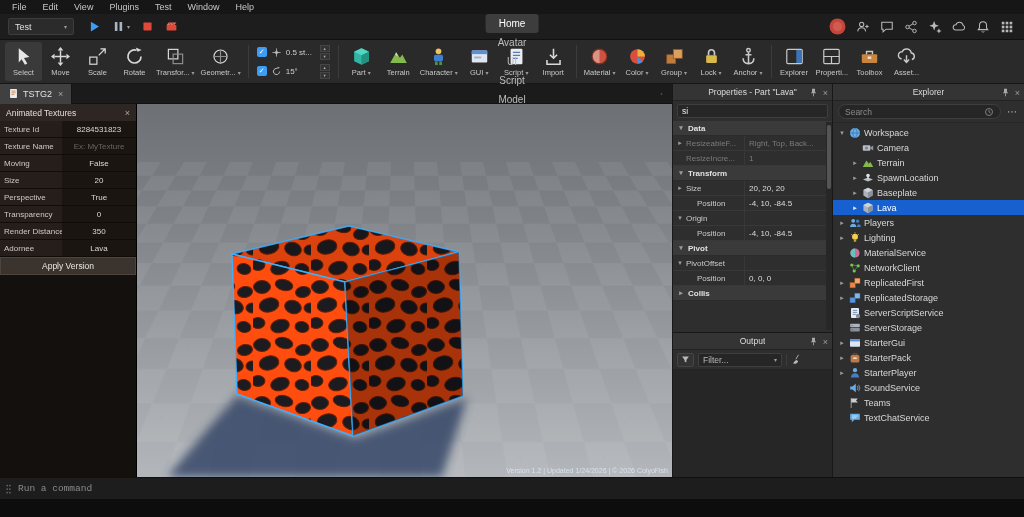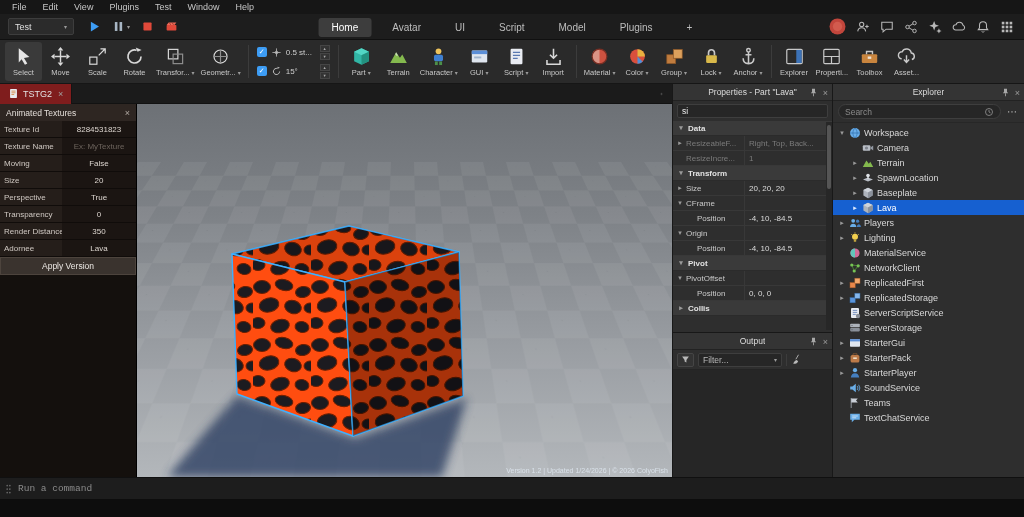--- a/index.html
+++ b/index.html
@@ -14,21 +14,21 @@
   .menubar { height:14px; background:#161616; display:flex; align-items:center; padding:0 4px; flex:none; }
   .menubar-items { display:flex; }
   .menu-item { font-size:9px; color:#c6c6c6; padding:0 8px; line-height:14px; }
 
   
   .playbar { height:26px; background:#1d1d1d; border-bottom:1px solid #101010; display:flex; align-items:center; position:relative; flex:none; }
   .place-select { margin-left:8px; width:66px; height:17px; background:#2b2b2b; border:1px solid #3d3d3d; border-radius:2px;
     display:flex; align-items:center; justify-content:space-between; padding:0 6px; font-size:9px; color:#e0e0e0; }
   .play-controls { display:flex; align-items:center; gap:11px; margin-left:14px; }
   .ctl { display:flex; align-items:center; gap:2px; }
-  .ribbon-tabs { position:absolute; left:50%; top:0; height:26px; transform:translateX(-50%); display:flex; align-items:center; gap:8px; }
+  .ribbon-tabs { position:absolute; left:50%; top:0; height:26px; transform:translateX(-50%); display:flex; align-items:center; gap:0;flex-direction:column; }
   .rtab { font-size:10px; color:#bdbdbd; padding:4px 13px; border-radius:3px; white-space:nowrap; }
   .rtab.active { background:#3d3d3d; color:#ffffff; }
   .top-icons { margin-left:auto; display:flex; align-items:center; gap:10px; padding-right:10px; }
   .topic { display:flex; }
 
   
   .ribbon { height:44px; background:#2a2a2a; border-bottom:1px solid #161616; display:flex; align-items:stretch; padding:0 4px; flex:none; }
   .rgroup { display:flex; align-items:stretch; padding:2px 1px; }
   .rsep { width:1px; background:#3c3c3c; margin:5px 3px; }
   .rbtn { min-width:37px; padding:2px 3px 1px; display:flex; flex-direction:column; align-items:center; justify-content:center; gap:2px; border-radius:3px; }
@@ -39,21 +39,21 @@
   .chk { width:10px; height:10px; background:#3d9df5; border-radius:2px; color:#fff; font-size:7px; display:flex; align-items:center; justify-content:center; }
   .snaplbl { font-size:8px; color:#cfcfcf; width:30px; white-space:nowrap; overflow:hidden; }
   .stepper { display:flex; flex-direction:column; gap:1px; }
   .stepper i { font-style:normal; font-size:4.5px; line-height:5px; width:10px; text-align:center; color:#aaa; background:#333; border:1px solid #454545; }
 
   
   .content { height:393px; display:flex; flex:none; }
   .left-col { width:672px; display:flex; flex-direction:column; flex:none; }
   .tabstrip { height:20px; background:#1b1b1b; border-bottom:1px solid #121212; display:flex; align-items:center; flex:none; }
   .doc-tabs { display:flex; height:20px; }
-  .doctab { display:flex; align-items:center; gap:4px; padding:0 8px; font-size:9px; color:#e2e2e2; background:#7f1d1d; border-right:1px solid #141414; }
+  .doctab { display:flex; align-items:center; gap:4px; padding:0 8px; font-size:9px; color:#e2e2e2; background:#404040; border-right:1px solid #141414; }
   .tabclose { color:#a0a0a0; font-size:9px; margin-left:2px; }
   .strip-gear { margin-left:auto; padding-right:9px; display:flex; }
   .left-body { height:373px; display:flex;text-align:center; }
 
   
   .plugin-panel { width:137px; flex:none; background:#14100d; display:flex; flex-direction:column; border-right:1px solid #000; }
   .pp-title { height:17px; background:#2e2622; display:flex; align-items:center; justify-content:space-between; padding:0 6px; font-size:8.5px; color:#e3ddd8; flex:none; }
   .pp-close { color:#b0a8a2; font-size:9px; }
   .prow { height:17px; display:flex; border-bottom:1px solid #100c0a; flex:none; }
   .plab { width:62px; background:#251e1a; color:#cfc8c2; font-size:8px; display:flex; align-items:center; padding:0 4px; white-space:nowrap; overflow:hidden; }
@@ -648,27 +648,20 @@
               <span>Transform</span>
             </div>
             <div class="pprow">
               <div class="ppl" style="padding-left:3px">
                 <span class="arr">▸</span>
                 <span>Size</span>
               </div>
               <div class="ppv">20, 20, 20</div>
             </div>
             <div class="pprow">
-              <div class="ppl" style="padding-left:3px">
-                <span class="arr">▾</span>
-                <span>CFrame</span>
-              </div>
-              <div class="ppv"></div>
-            </div>
-            <div class="pprow">
               <div class="ppl" style="padding-left:14px">
                 <span class="arr"></span>
                 <span>Position</span>
               </div>
               <div class="ppv">-4, 10, -84.5</div>
             </div>
             <div class="pprow">
               <div class="ppl" style="padding-left:3px">
                 <span class="arr">▾</span>
                 <span>Origin</span>

